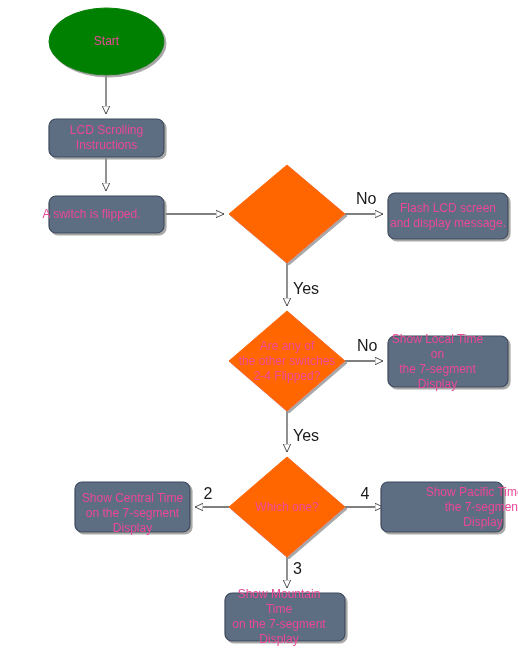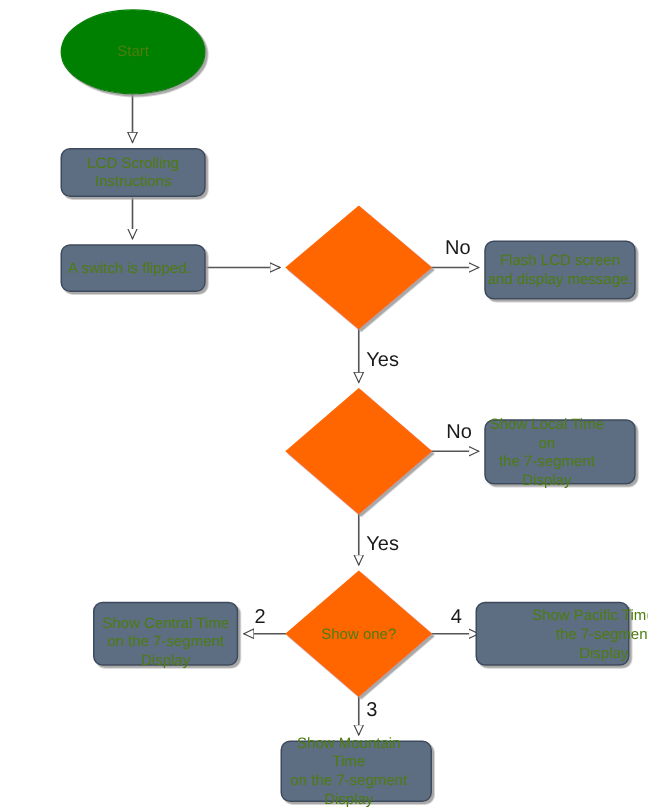--- a/index.html
+++ b/index.html
@@ -25,21 +25,21 @@
     left: 0; top: 0;
     width: 518px;
     height: 649px;
   }
   .node-label {
     position: absolute;
     display: flex;
     align-items: center;
     justify-content: center;
     text-align: center;
-    color: #4d7c0f;
+    color: #ec4899;
     font-family: "Liberation Sans", sans-serif;
     font-size: 12px;
     line-height: 15px;
     pointer-events: none;
     white-space: pre-line;
   }
   .edge-label {
     position: absolute;
     color: #1a1a1a;
     font-family: "Liberation Sans", sans-serif;
@@ -98,32 +98,35 @@
     <rect x="381" y="482" width="122" height="50" rx="7" ry="7" fill="#5d6d82" stroke="#3d4a5c" stroke-width="1.2" filter="url(#node-shadow)"></rect>
 
     <rect x="225" y="593" width="120" height="48" rx="7" ry="7" fill="#5d6d82" stroke="#3d4a5c" stroke-width="1.2" filter="url(#node-shadow)"></rect>
   </svg>
 
   <div class="node-label" style="left:49px; top:8px; width:115px; height:67px;">Start</div>
 
   <div class="node-label" style="left:49px; top:119px; width:115px; height:38px;">LCD Scrolling
 Instructions</div>
 
-  <div class="node-label" style="left:46px; top:196px; width:115px; height:37px;">A switch is flipped.</div>
+  <div class="node-label" style="left:34px; top:196px; width:115px; height:37px;">A switch is flipped.</div>
 
 
   <div class="node-label" style="left:388px; top:193px; width:120px; height:46px;">Flash LCD screen
 and display message.</div>
 
+  <div class="node-label" style="left:222px; top:338px; width:130px; height:46px;">Are any of
+the other switches
+2-4 Flipped?</div>
 
   <div class="node-label" style="left:388px; top:336px; width:99px; height:51px;">Show Local Time on
 the 7-segment
 Display</div>
 
-  <div class="node-label" style="left:232px; top:492px; width:110px; height:30px;">Show one?</div>
+  <div class="node-label" style="left:232px; top:492px; width:110px; height:30px;">Which one?</div>
 
   <div class="node-label" style="left:75px; top:482px; width:115px; height:63px;">Show Central Time
 on the 7-segment
 Display</div>
 
   <div class="node-label" style="left:381px; top:482px; width:122px; height:50px;padding-left:41px;">Show Pacific Time on
 the 7-segment
 Display</div>
 
   <div class="node-label" style="left:225px; top:593px; width:108px; height:48px;">Show Mountain Time

